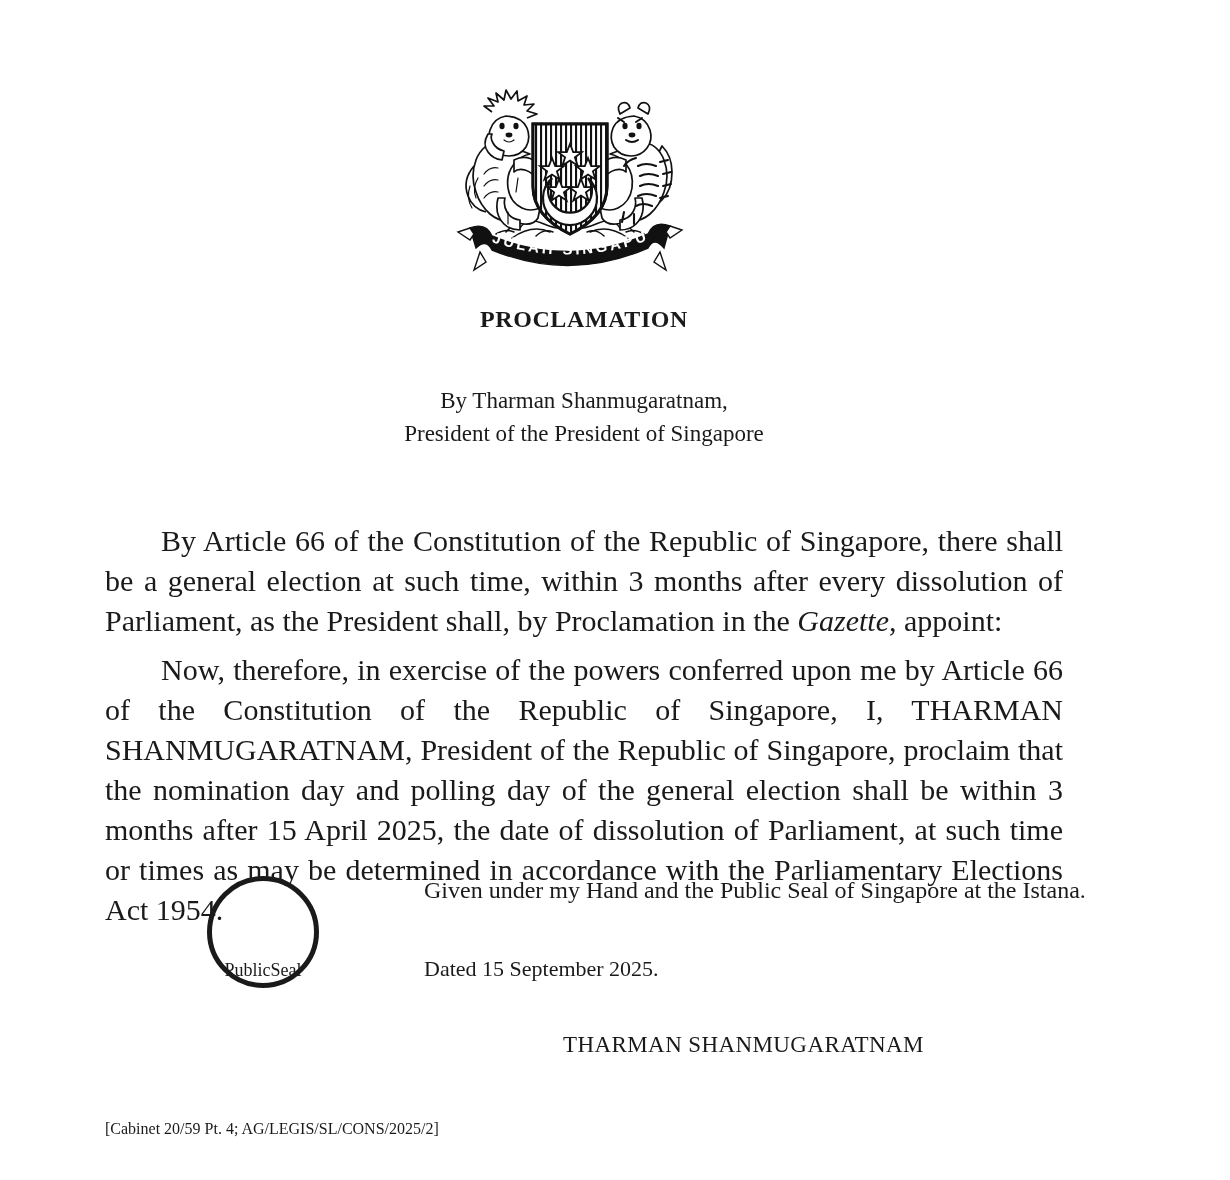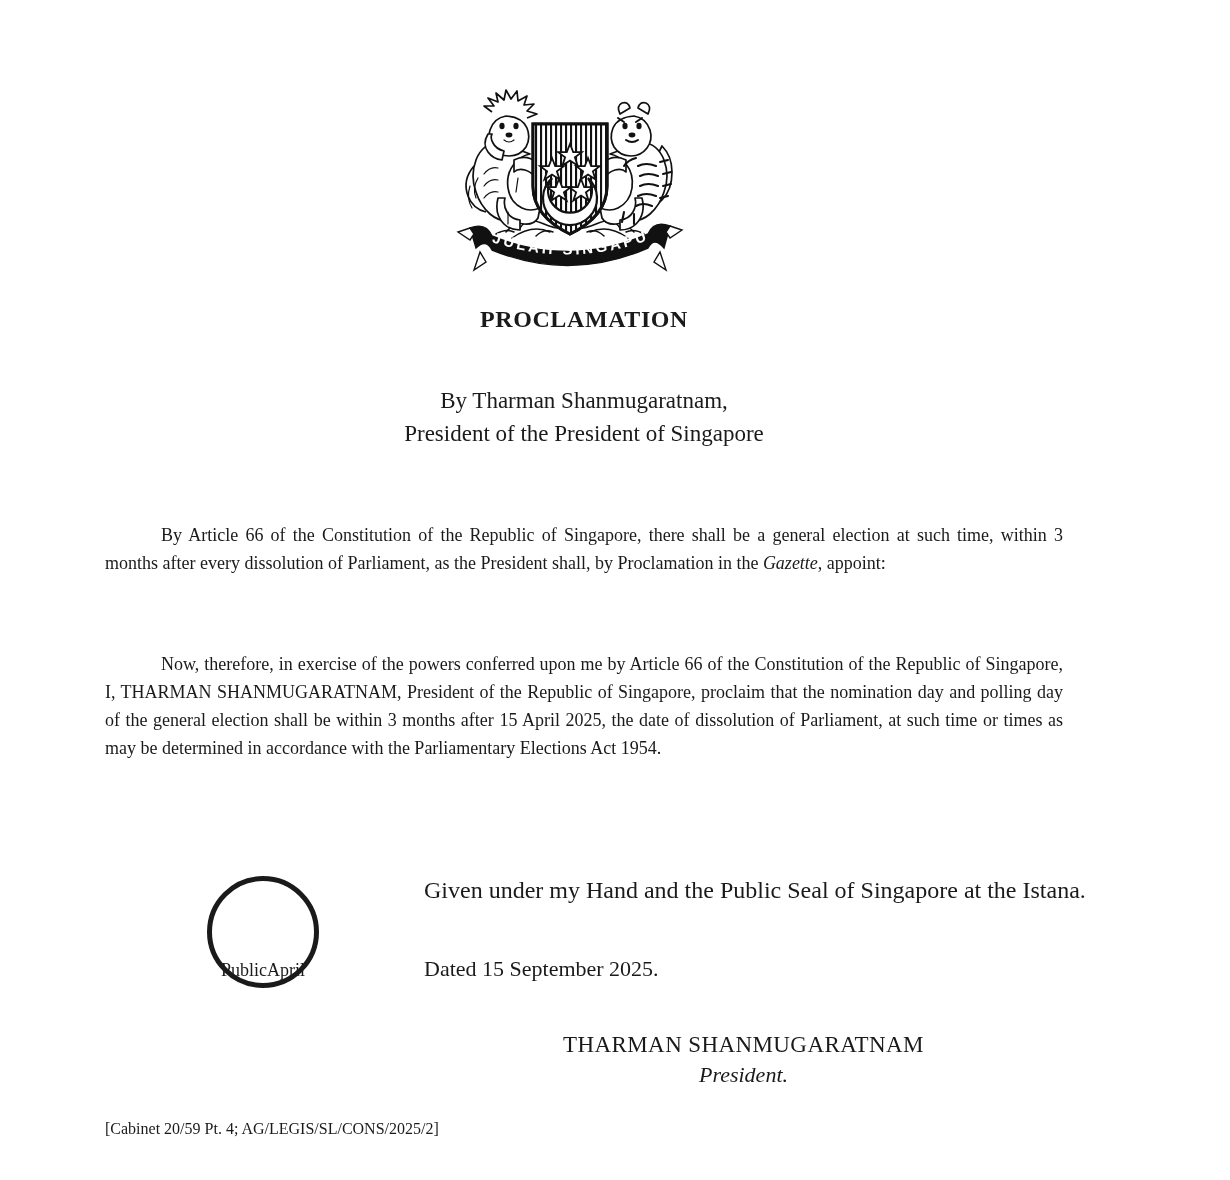--- a/index.html
+++ b/index.html
@@ -78,22 +78,22 @@
     line-height: 33px;
   }
   .byline-1 { top: 384px; }
   .byline-2 { top: 417px; }
 
   
   .body-para {
     position: absolute;
     left: 105px;
     width: 958px;
-    font-size: 18px;
-    line-height: 28px;
+    font-size: 30px;
+    line-height: 40px;
     text-align: justify;
     text-justify: inter-word;
     text-indent: 56px;
     hyphens: none;
     margin-top: 40px;
   }
   .para-1 { top: 481px; }
   .para-2 { top: 610px; }
   .body-para i {
     font-style: italic;
@@ -305,26 +305,25 @@
 
   <div class="byline byline-1">By Tharman Shanmugaratnam,</div>
   <div class="byline byline-2">President of the President of Singapore</div>
 
   <p class="body-para para-1"><span>By Article 66 of the Constitution of the Republic of Singapore, there shall be a general election at such time, within 3 months after every dissolution of Parliament, as the President shall, by Proclamation in the </span><i>Gazette</i><span>, appoint:</span></p>
 
   <p class="body-para para-2">Now, therefore, in exercise of the powers conferred upon me by Article 66 of the Constitution of the Republic of Singapore, I, THARMAN SHANMUGARATNAM, President of the Republic of Singapore, proclaim that the nomination day and polling day of the general election shall be within 3 months after 15 April 2025, the date of dissolution of Parliament, at such time or times as may be determined in accordance with the Parliamentary Elections Act 1954.</p>
 
   <div class="seal">
     <span>Public</span>
-    <span>April</span>
+    <span>Seal</span>
   </div>
 
   <div class="given-block">Given under my Hand and the Public Seal of Singapore at the Istana.</div>
   <div class="dated-line">Dated 15 September 2025.</div>
 
   <div class="signature">
     <div class="sig-name">THARMAN SHANMUGARATNAM</div>
-    <div class="sig-role">President.</div>
   </div>
 
   <div class="footer-ref">[Cabinet 20/59 Pt. 4; AG/LEGIS/SL/CONS/2025/2]</div>
 
 </div>
 
 </body></html>

